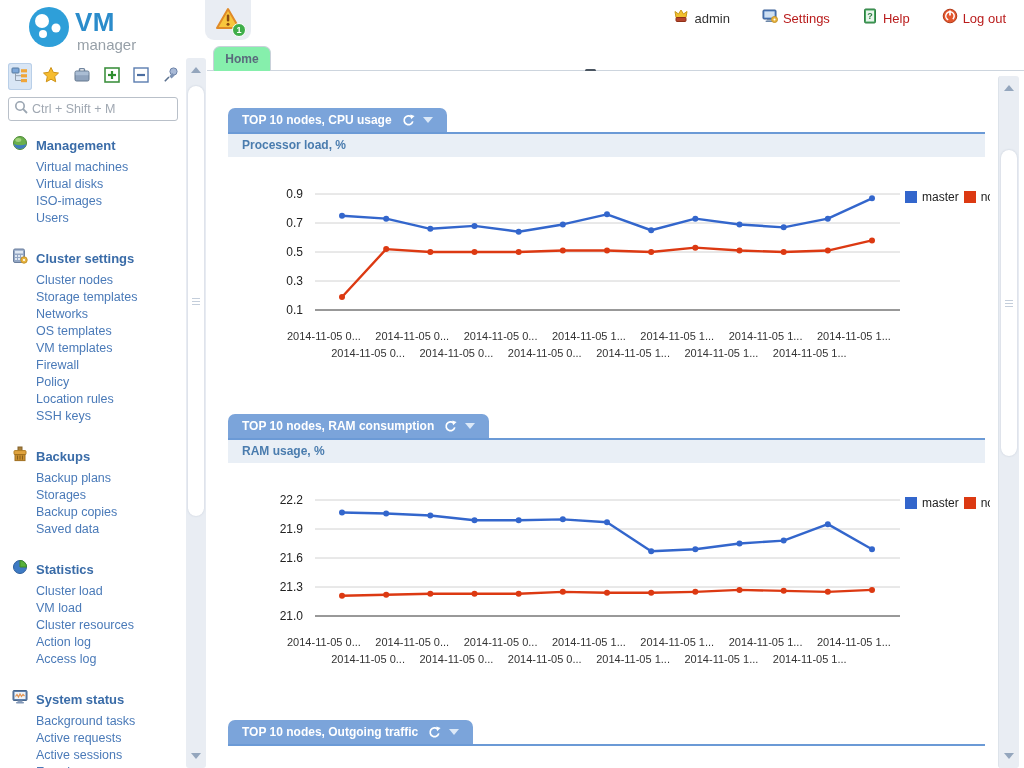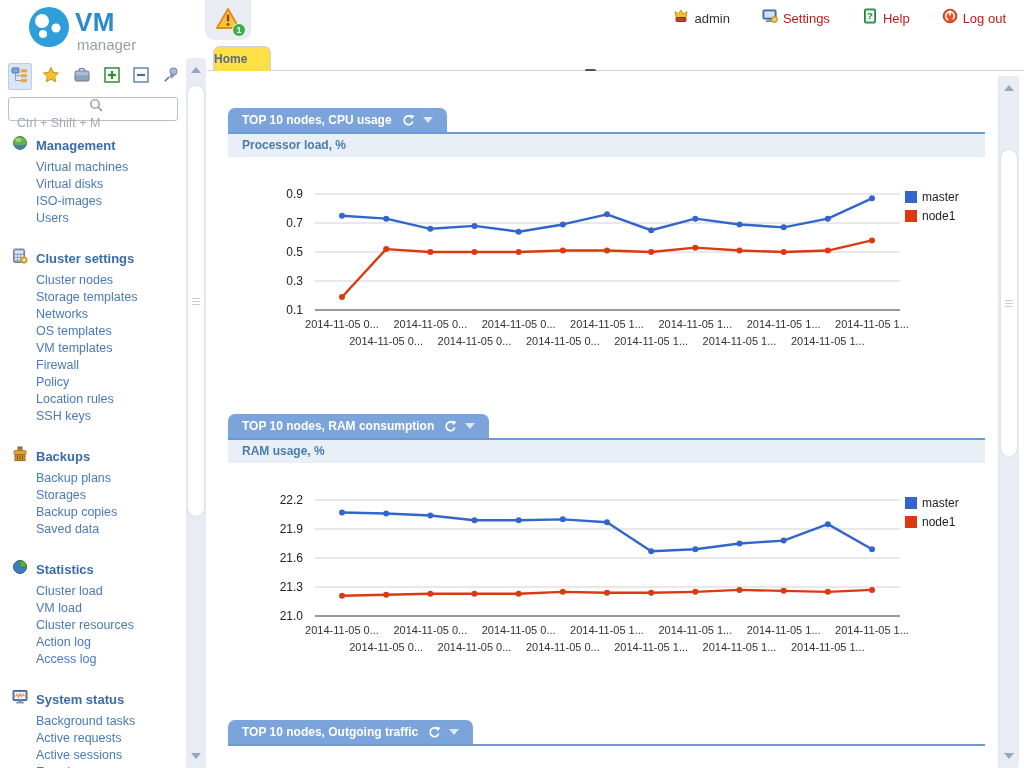--- a/index.html
+++ b/index.html
@@ -24,21 +24,21 @@
   .top-link .lbl { font-size:13px; color:#b91c1c; }
   .top-link.first .lbl { color:#333; }
   
   .sidebar { position:absolute; left:0; top:56px; width:186px; height:712px; background:#fff; overflow:hidden; }
   .side-toolbar { position:relative; height:36px; padding:4px 6px 0 8px; display:flex; align-items:center; }
   .tb-btn { border:none; background:transparent; padding:3px; margin-right:7px; cursor:pointer; border-radius:3px;
     display:inline-flex; align-items:center; justify-content:center; }
   .tb-btn.active { background:#d9e6f5; box-shadow:inset 0 0 0 1px #b9cfe8; }
   .tb-spacer { flex:1; }
   .search-box { position:relative; margin:5px 8px 0 8px; height:24px; border:1px solid #b9c0c9; border-radius:3px;
-    background:#fff; display:flex; align-items:center; padding-left:5px;flex-direction:column; }
+    background:#fff; display:flex; align-items:center; padding-left:5px; }
   .search-box input { border:none; outline:none; flex:1; font-size:12.5px; color:#444; margin-left:4px;
     font-family:"Liberation Sans", sans-serif; background:transparent; min-width:0;}
   .search-box input::placeholder { color:#a0a8b2; }
   .side-nav { margin-top:14px; }
   .nav-section { margin-bottom:21px; }
   .nav-title { display:flex; align-items:center; gap:8px; padding-left:12px; height:20px; cursor:pointer; margin-bottom:4px;}
   .nav-title-text { font-size:13px; font-weight:bold; color:#3a6ca8; }
   .nav-item { display:block; padding-left:36px; height:17px; line-height:17px; font-size:12.5px;
     color:#4a7ab8; cursor:pointer; white-space:nowrap; }
   
@@ -49,43 +49,43 @@
   .sb-up { top:9px; border-left:5px solid transparent; border-right:5px solid transparent; border-bottom:6px solid #94a6bd; }
   .sb-down { bottom:9px; border-left:5px solid transparent; border-right:5px solid transparent; border-top:6px solid #94a6bd; }
   .sb-thumb { position:absolute; left:2px; right:2px; background:#fff; border-radius:8px; cursor:pointer;
     box-shadow:0 0 2px rgba(120,135,160,.35); }
   .side .sb-thumb { top:28px; height:430px; }
   .main .sb-thumb { top:74px; height:306px; }
   .sb-grip { position:absolute; left:4px; right:4px; top:50%; height:7px; margin-top:-3px;
     background:repeating-linear-gradient(to bottom,#c4cedb 0 1px,transparent 1px 3px); }
   
   .tab-row { position:absolute; left:207px; top:46px; height:25px; }
-  .tab { position:relative; display:inline-block; margin-left:6px; width:58px; height:25px; background:#fde047;
-    border:1px solid #c9d1da; border-bottom:none; border-radius:7px 7px 0 0; text-align:left;
+  .tab { position:relative; display:inline-block; margin-left:6px; width:58px; height:25px; background:#86efac;
+    border:1px solid #c9d1da; border-bottom:none; border-radius:7px 7px 0 0; text-align:center;
     font-size:12px; font-weight:bold; color:#5a6a7c; line-height:24px; cursor:pointer; z-index:2; }
   .tab-line { position:absolute; left:207px; top:70px; width:817px; height:1px; background:#cdd5de; }
   .splitter { position:absolute; left:585px; top:69px; width:11px; height:3px; border-radius:2px; background:#4a5560; cursor:pointer;}
   .content { position:absolute; left:207px; top:71px; width:783px; height:697px; background:#fff;
     overflow:hidden; padding:37px 0 0 21px; }
   
   .chart-panel { width:757px; margin-bottom:60px; }
   .panel-tab { display:inline-flex; align-items:center; gap:8px; background:#7ba4da; color:#fff;
     font-size:12px; font-weight:bold; padding:0 14px; height:24px; border-radius:7px 7px 0 0; cursor:pointer; }
   .panel-caret { width:0; height:0; border-left:5px solid transparent; border-right:5px solid transparent;
     border-top:6px solid #dce9f8; cursor:pointer; }
   .panel-refresh { display:inline-flex; cursor:pointer; margin-left:2px; }
   .panel-underline { height:2px; background:#6b9ad6; }
   .panel-subtitle { height:23px; line-height:23px; background:#e9eff6; color:#4a7cae;
     font-size:12px; font-weight:bold; padding-left:14px; }
   .chart-area { position:relative; margin-top:25px; height:172px; }
-  .chart-legend { position:absolute; left:677px; top:8px; display:flex; flex-direction:column; gap:5px; }
+  .chart-legend { position:absolute; left:677px; top:8px; display:flex; flex-direction:row; gap:5px; }
   .legend-item { display:flex; align-items:center; gap:5px; }
   .legend-swatch { width:12px; height:12px; display:inline-block; }
   .legend-label { font-size:12px; color:#222; }
-  .x-label { position:absolute; width:110px; text-align:center; font-size:11px; color:#333; white-space:nowrap; }
+  .x-label { position:absolute; width:110px; font-size:11px; color:#333; white-space:nowrap;margin-top:12px; }
   svg text { font-family:"Liberation Sans", sans-serif; }
 </style>
 </head>
 <body>
 
 <div class="logo">
   <span>
     <svg width="42" height="42" viewBox="0 0 42 42">
         <circle cx="21" cy="21" r="20" fill="#2e9fd9"></circle>
         <circle cx="14" cy="15" r="7" fill="#fff"></circle>

